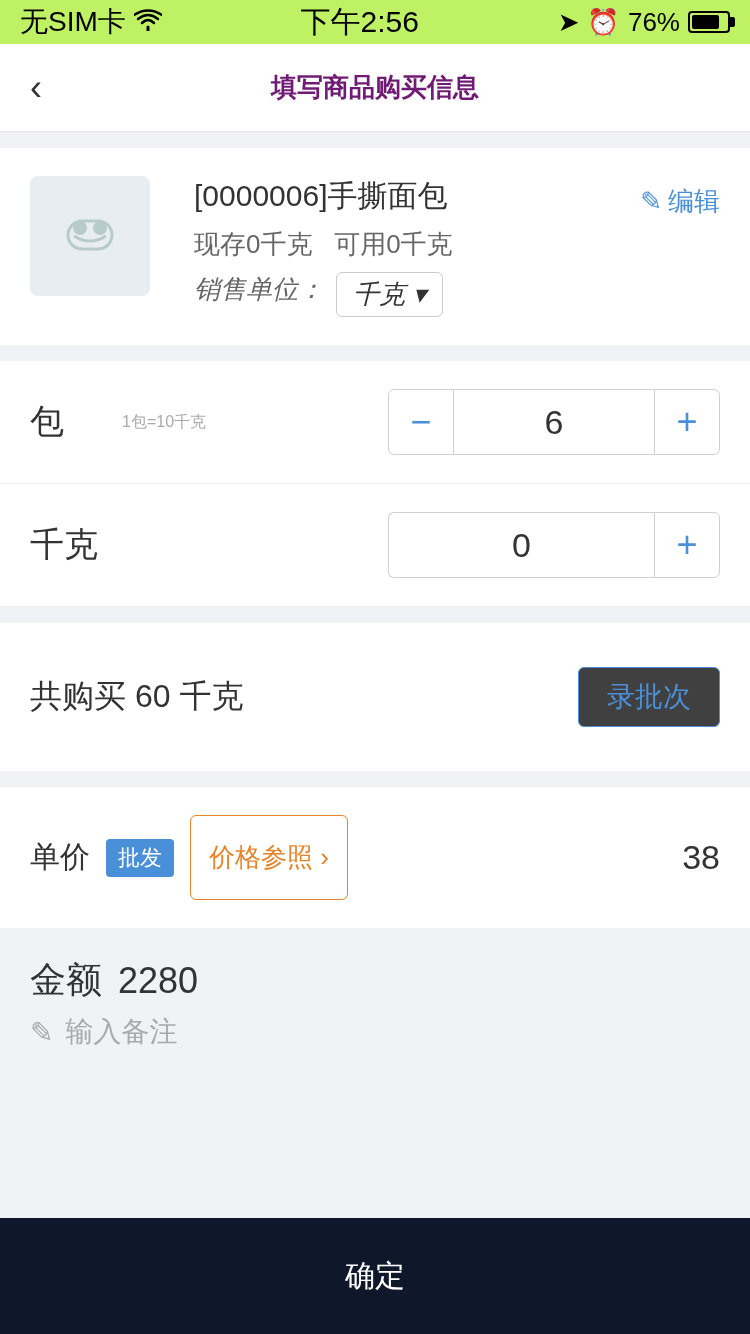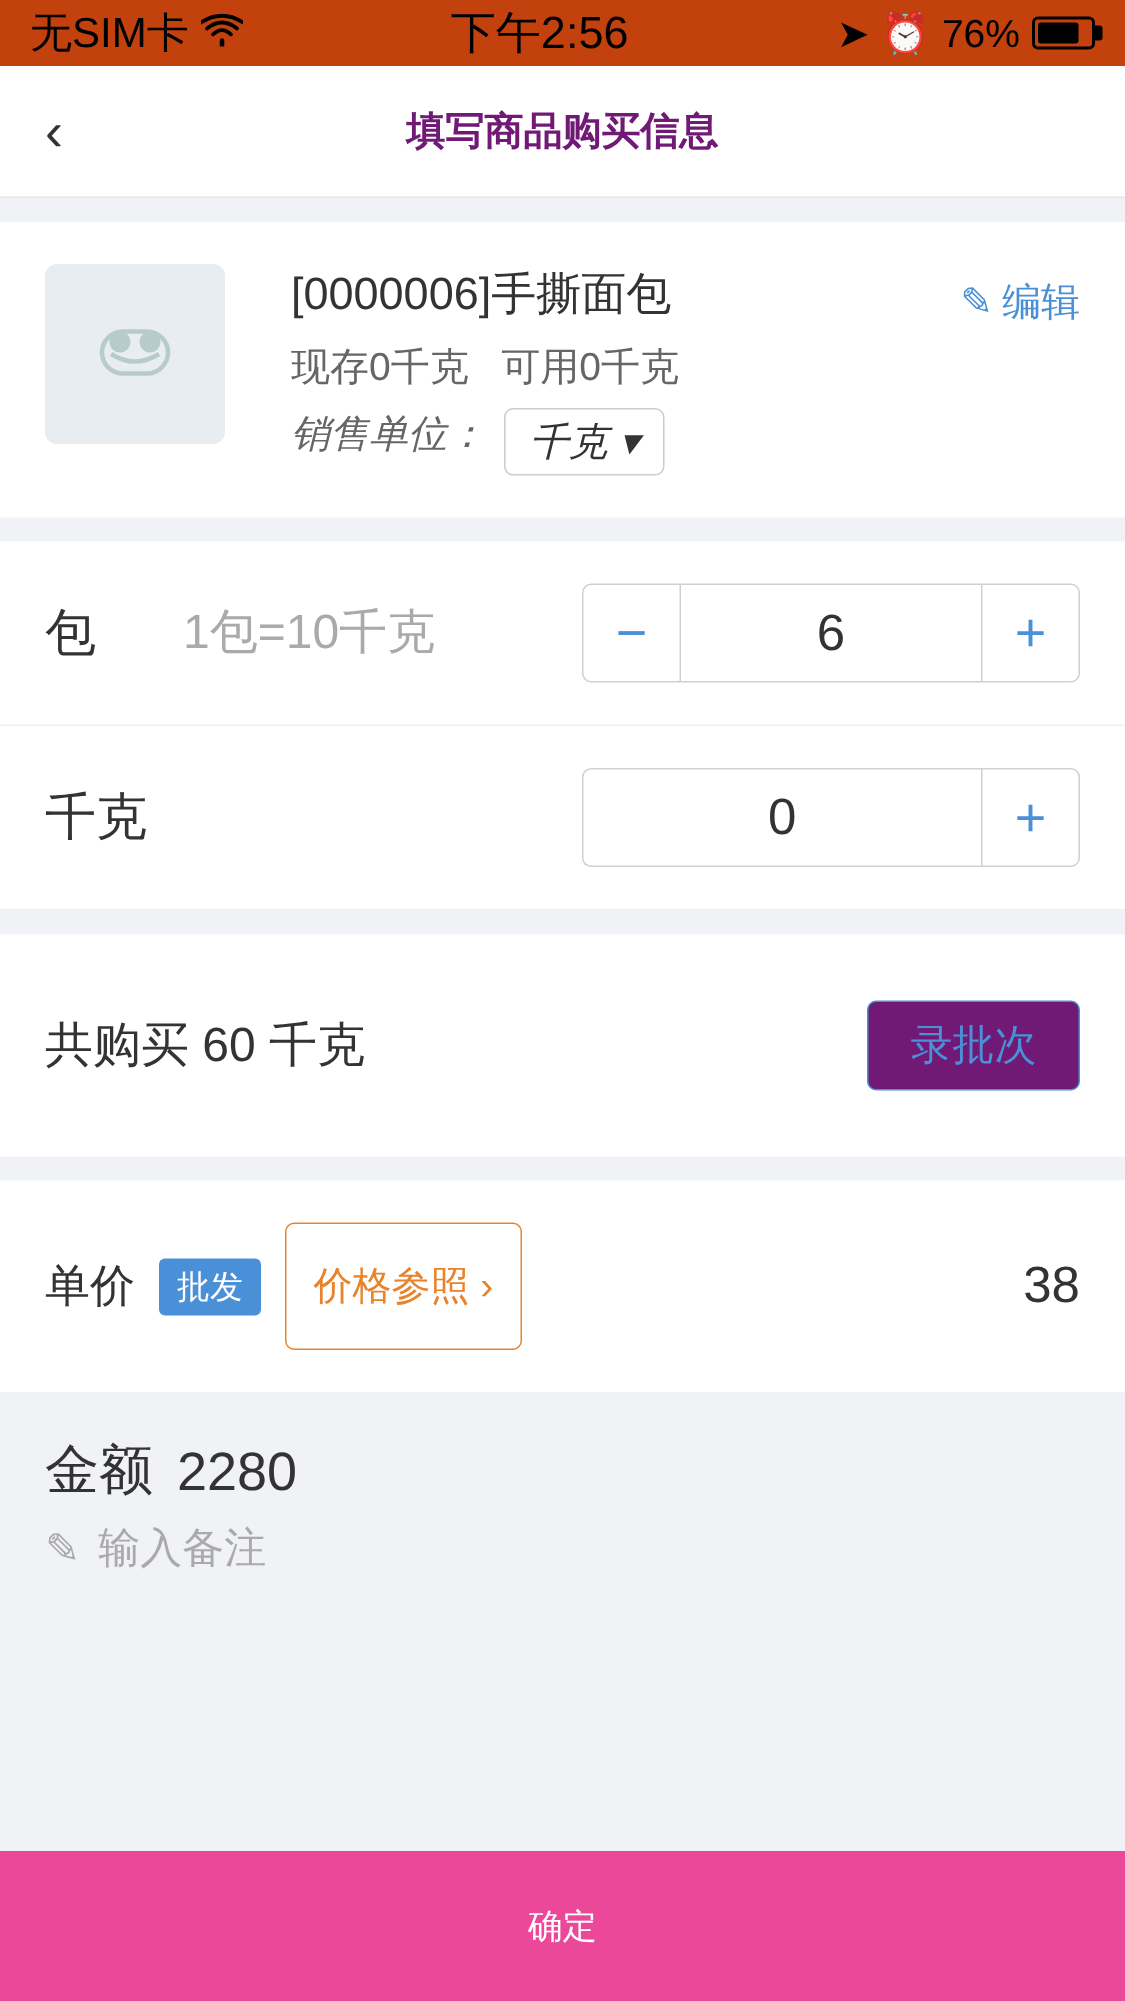--- a/index.html
+++ b/index.html
@@ -8,21 +8,21 @@
       width: 750px;
       min-height: 1334px;
       font-family: -apple-system, "PingFang SC", "Helvetica Neue", sans-serif;
       background: #f0f2f5;
       display: flex;
       flex-direction: column;
     }
 
     
     .status-bar {
-      background: #c2410c;
+      background: #bef264;
       height: 44px;
       display: flex;
       align-items: center;
       justify-content: space-between;
       padding: 0 20px;
       font-size: 28px;
       gap: 30px;
     }
     .status-left {
       display: flex;
@@ -173,21 +173,21 @@
       align-items: center;
       padding: 28px 30px;
       border-bottom: 1px solid #f0f0f0;
     }
     .quantity-label {
       font-size: 34px;
       color: #333;
       min-width: 80px;
     }
     .quantity-hint {
-      font-size: 32px;
+      font-size: 16px;
       color: #aaa;
       margin-left: 12px;
       flex: 1;
     }
     .quantity-control {
       display: flex;
       align-items: center;
       gap: 0;
     }
     .qty-btn {
@@ -245,21 +245,21 @@
     .total-text {
       font-size: 32px;
       color: #333;
     }
     .batch-btn {
       border: 1px solid #4a90d9;
       border-radius: 6px;
       padding: 10px 28px;
       font-size: 28px;
       color: #4a90d9;
-      background: #701a75;
+      background: #404040;
       cursor: pointer;
     }
 
     
     .price-section {
       background: #fff;
       padding: 28px 30px;
       margin-top: 16px;
       display: flex;
       align-items: center;
@@ -327,26 +327,26 @@
     }
 
     
     .empty-space {
       flex: 1;
       background: #f0f2f5;
     }
 
     
     .confirm-btn {
-      background: #ec4899;
-      height: 100px;
+      background: #0f172a;
+      height: 116px;
       display: flex;
       align-items: center;
       justify-content: center;
-      font-size: 23px;
+      font-size: 30px;
       color: #fff;
       font-weight: 500;
       cursor: pointer;
       flex-shrink: 0;
     }
   </style>
 </head>
 <body>
 
 <div class="status-bar">

